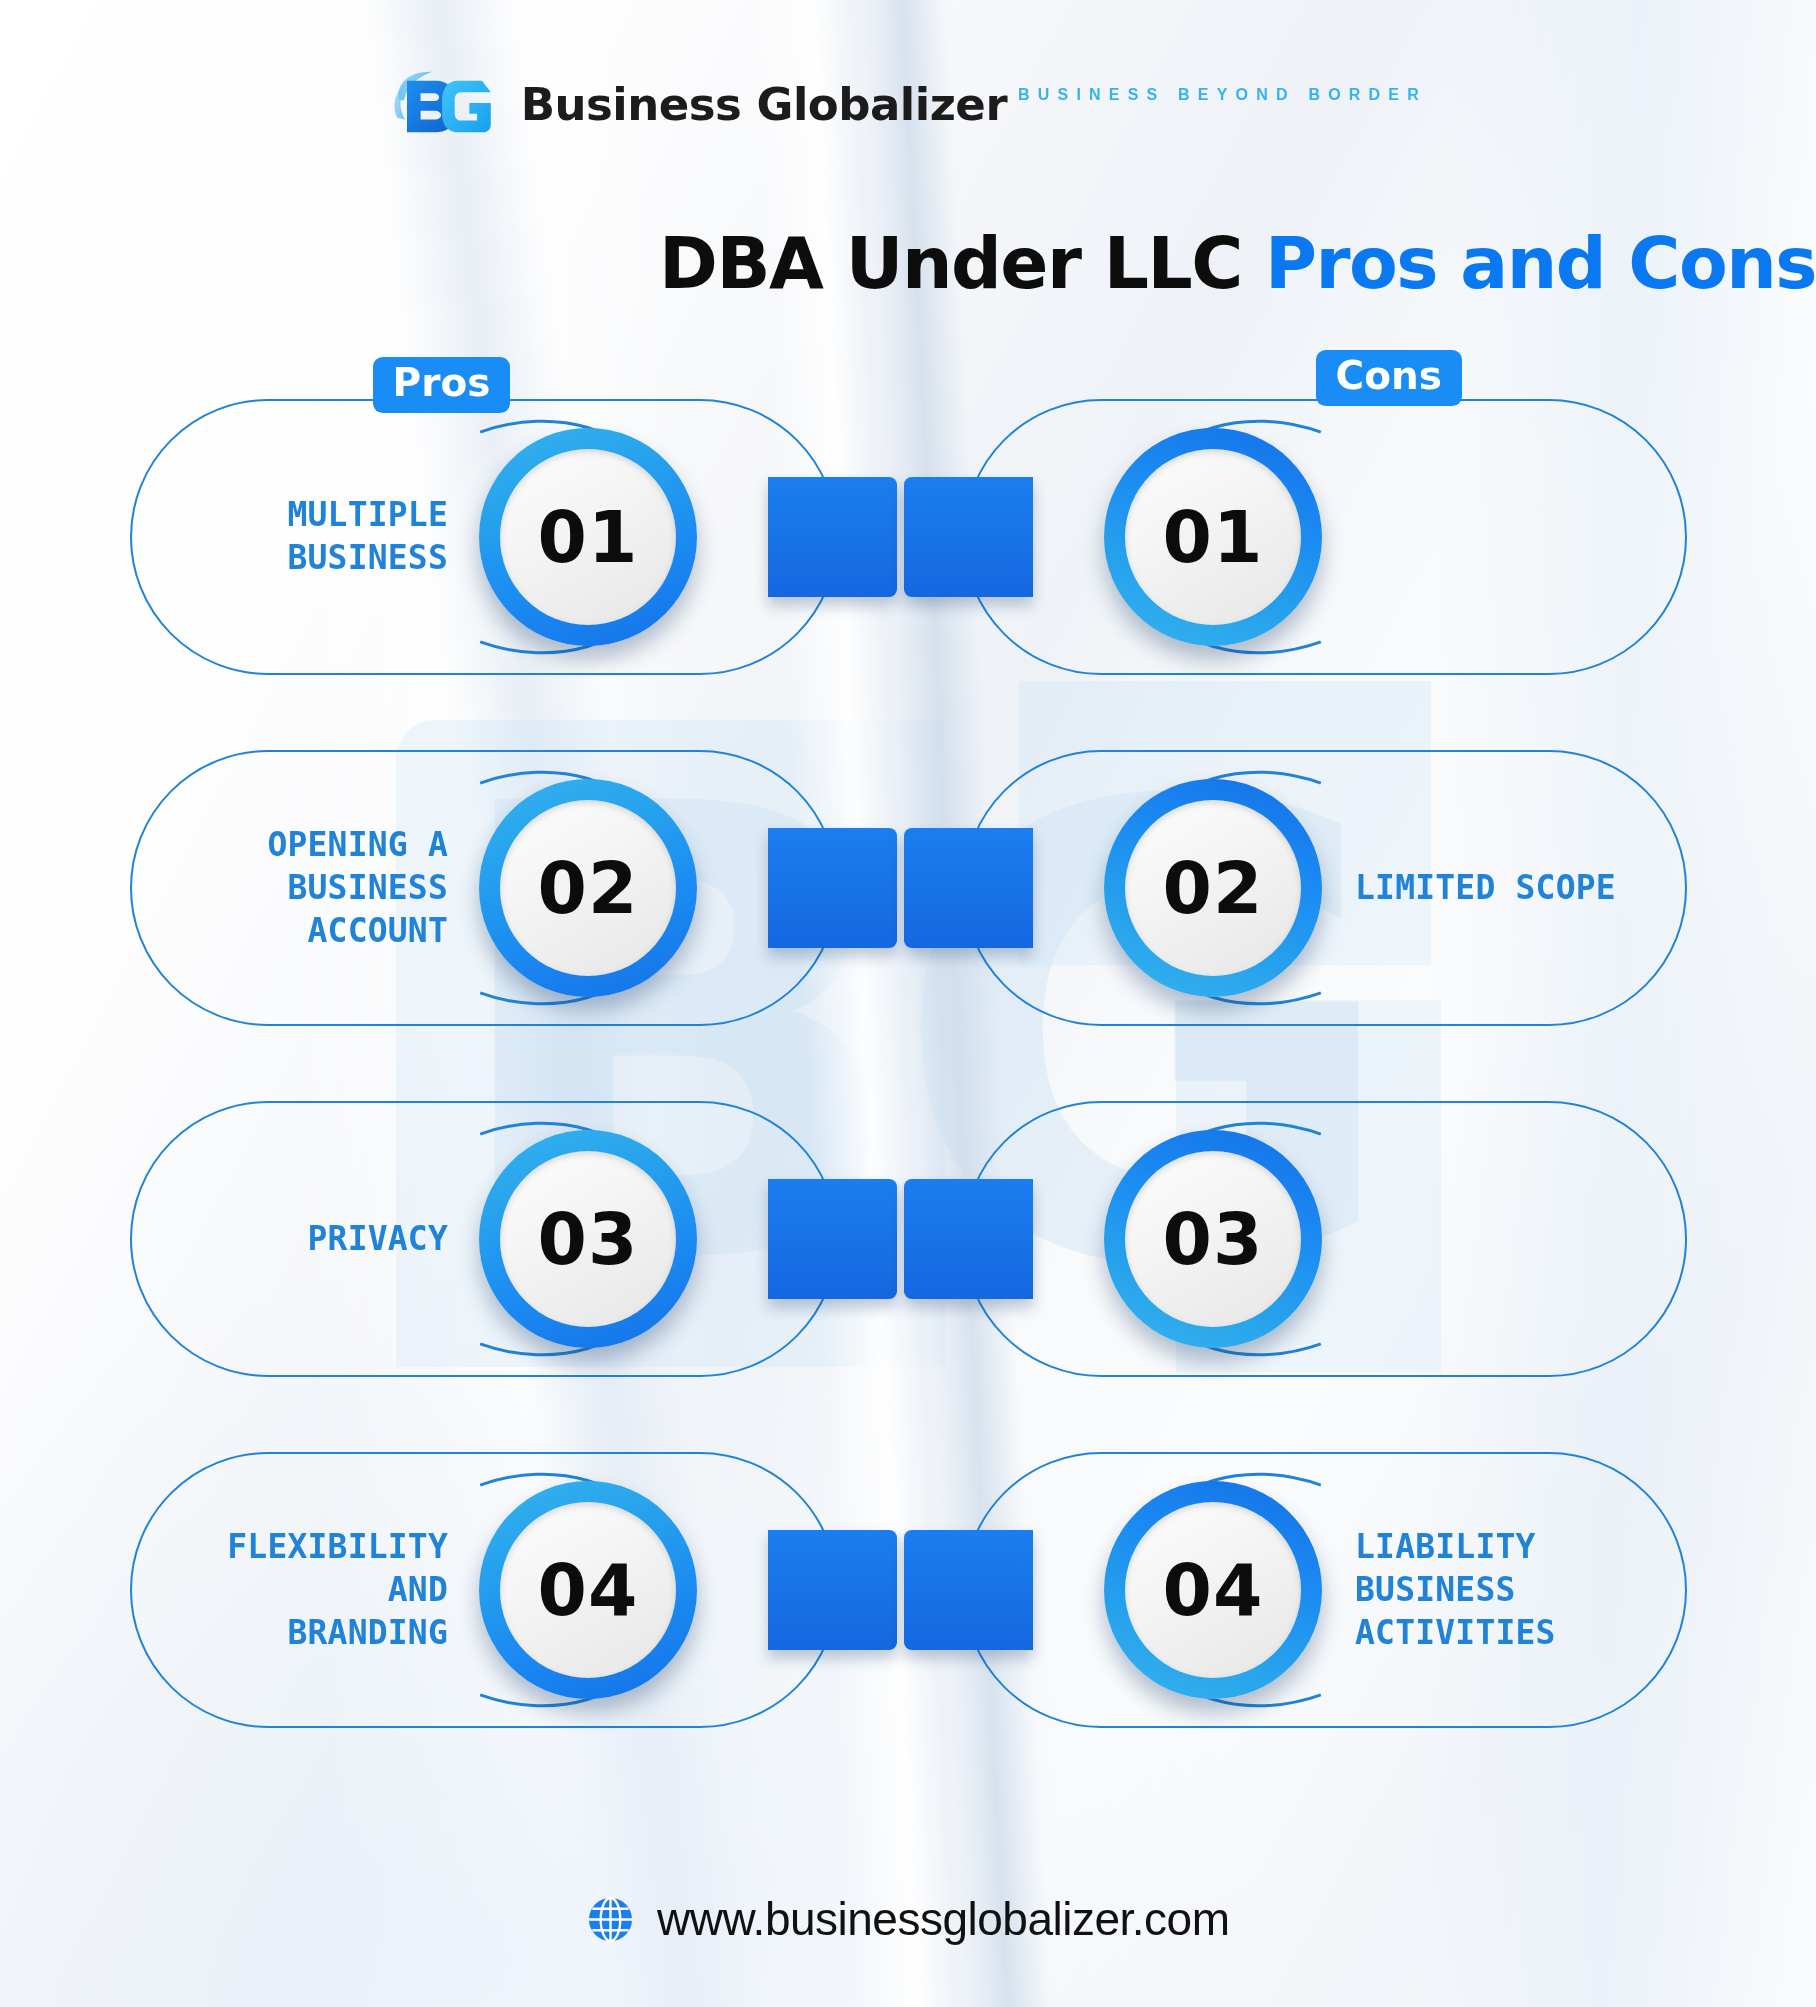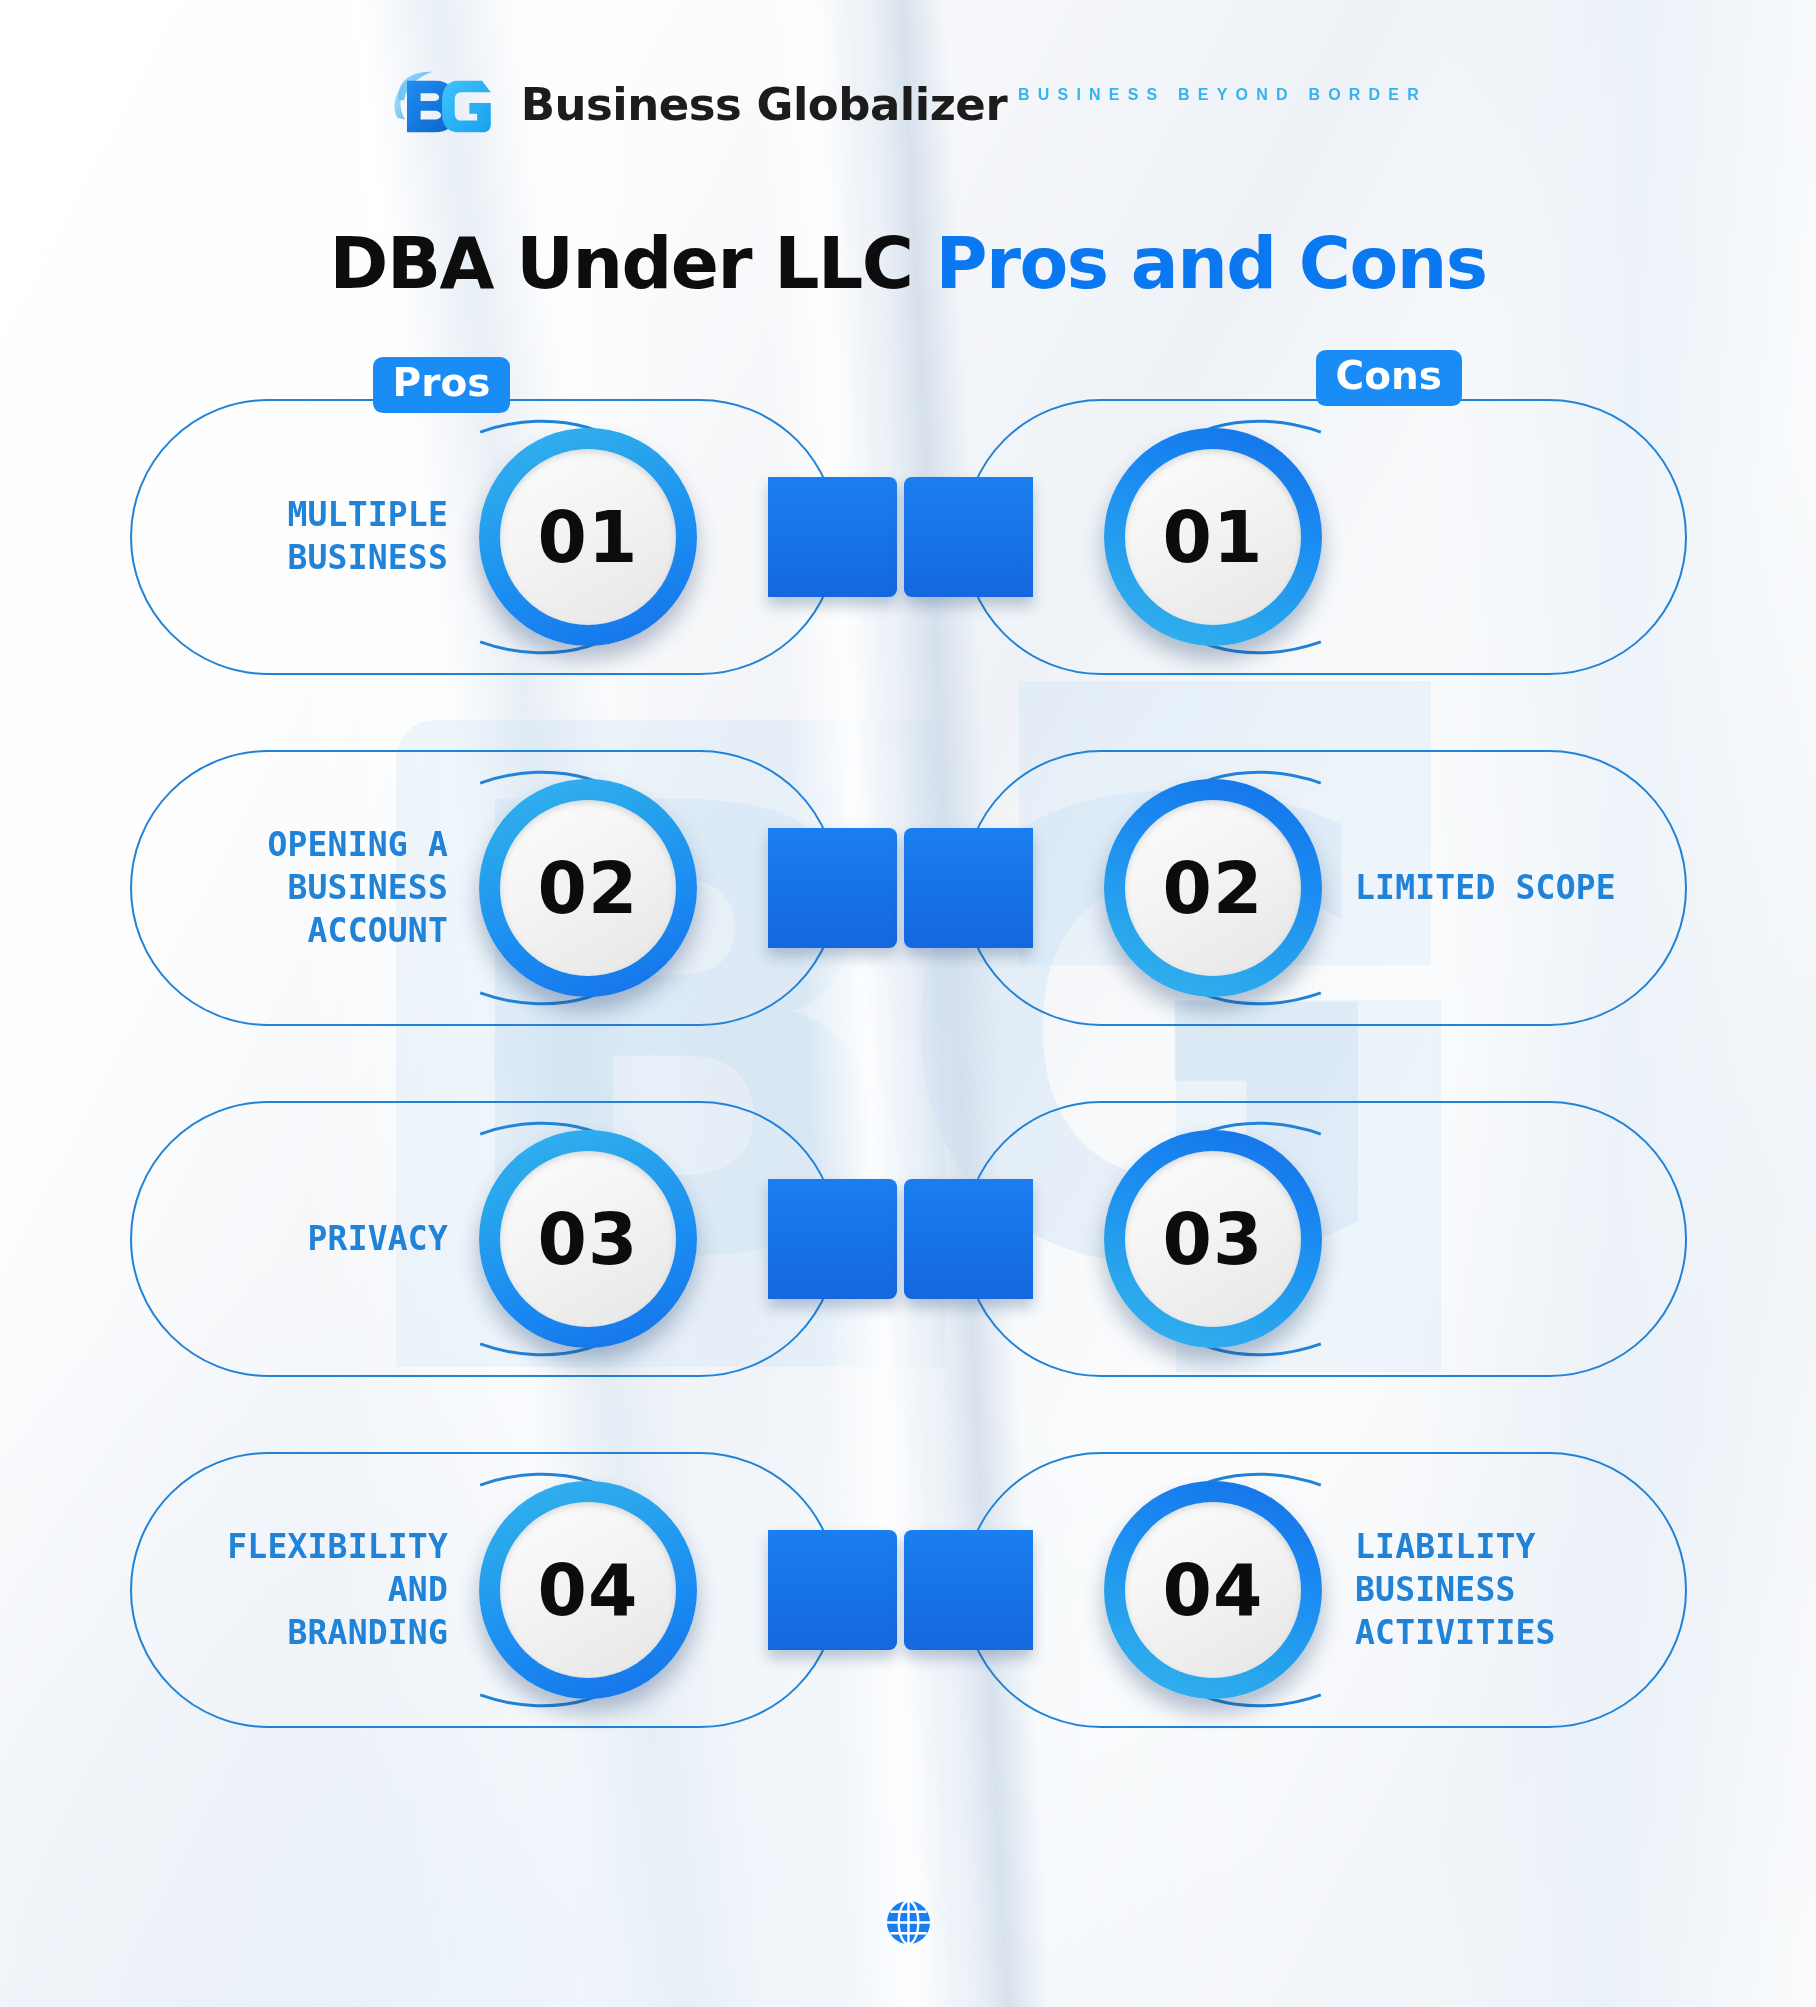--- a/index.html
+++ b/index.html
@@ -122,21 +122,21 @@
     color: #34b3ef;
     letter-spacing: 8.2px;
     margin-top: 4.9px;
     margin-left: 11px;
   }
 
   .page-title {
     position: absolute;
     left: 0; right: 0;
     top: 174px;
-    text-align: center;
+    text-align: right;
     font-family: "DejaVu Sans", sans-serif;
     font-size: 71px;
     font-weight: 700;
     letter-spacing: -1.5px;
     color: #0d0d0d;
     white-space: nowrap;
   }
   .page-title .accent { color: #0a78f0; }
 
   
@@ -528,16 +528,17 @@
         <circle cx="24" cy="24" r="22" fill="#1a7ef0"></circle>
         <g stroke="#ffffff" stroke-width="2.4" fill="none">
           <ellipse cx="24" cy="24" rx="10" ry="22"></ellipse>
           <line x1="2" y1="24" x2="46" y2="24"></line>
           <line x1="5.5" y1="13" x2="42.5" y2="13"></line>
           <line x1="5.5" y1="35" x2="42.5" y2="35"></line>
           <line x1="24" y1="2" x2="24" y2="46"></line>
         </g>
       </svg>
     </span>
+    <span class="site-url">www.businessglobalizer.com</span>
   </div>
 
 </div>
 
 
 </body></html>

